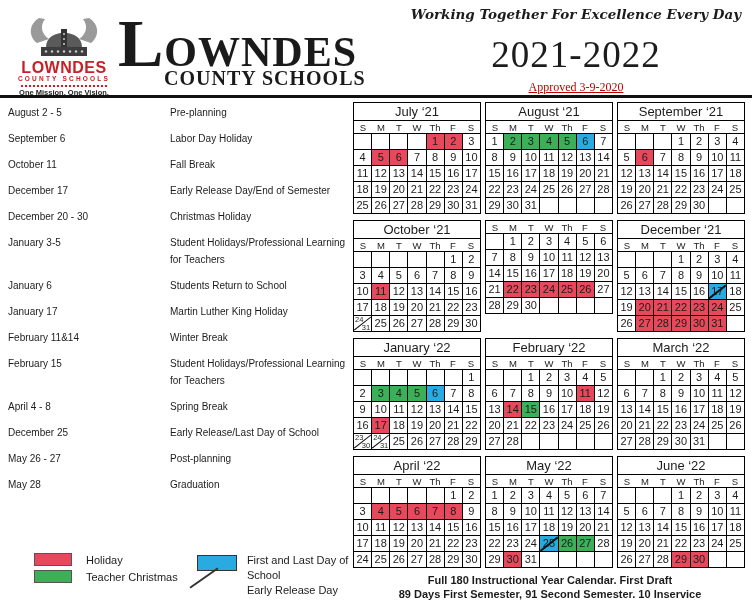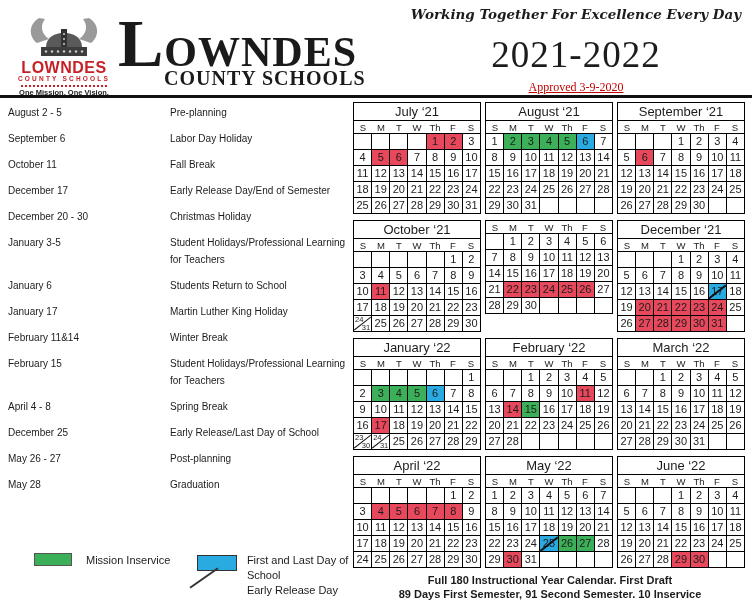--- a/index.html
+++ b/index.html
@@ -180,22 +180,26 @@
     </div>
     <div class="event">
       <span class="event-date">May 28</span>
       <span class="event-label">Graduation</span>
     </div>
   </div>
 
 <div class="legend">
   <div class="legend-col1">
     <div class="legend-row">
+      <span class="swatch" id="swatch-holiday" style="background: rgb(232, 72, 92);"></span>
+      <span class="legend-label">Holiday</span>
+    </div>
+    <div class="legend-row">
       <span class="swatch" id="swatch-inservice" style="background: rgb(60, 176, 88);"></span>
-      <span class="legend-label">Mission Inservice</span>
+      <span class="legend-label">Teacher Christmas</span>
     </div>
   </div>
   <div class="legend-col2">
     <div class="blue-swatch-wrap">
       <span class="blue-swatch" id="swatch-firstlast" style="background: rgb(41, 171, 226);"></span>
       <span class="slash-mark"></span>
     </div>
     <div class="legend-col2-labels">
       <span class="legend-label">First and Last Day of School</span>
       <span class="legend-label">Early Release Day</span>

